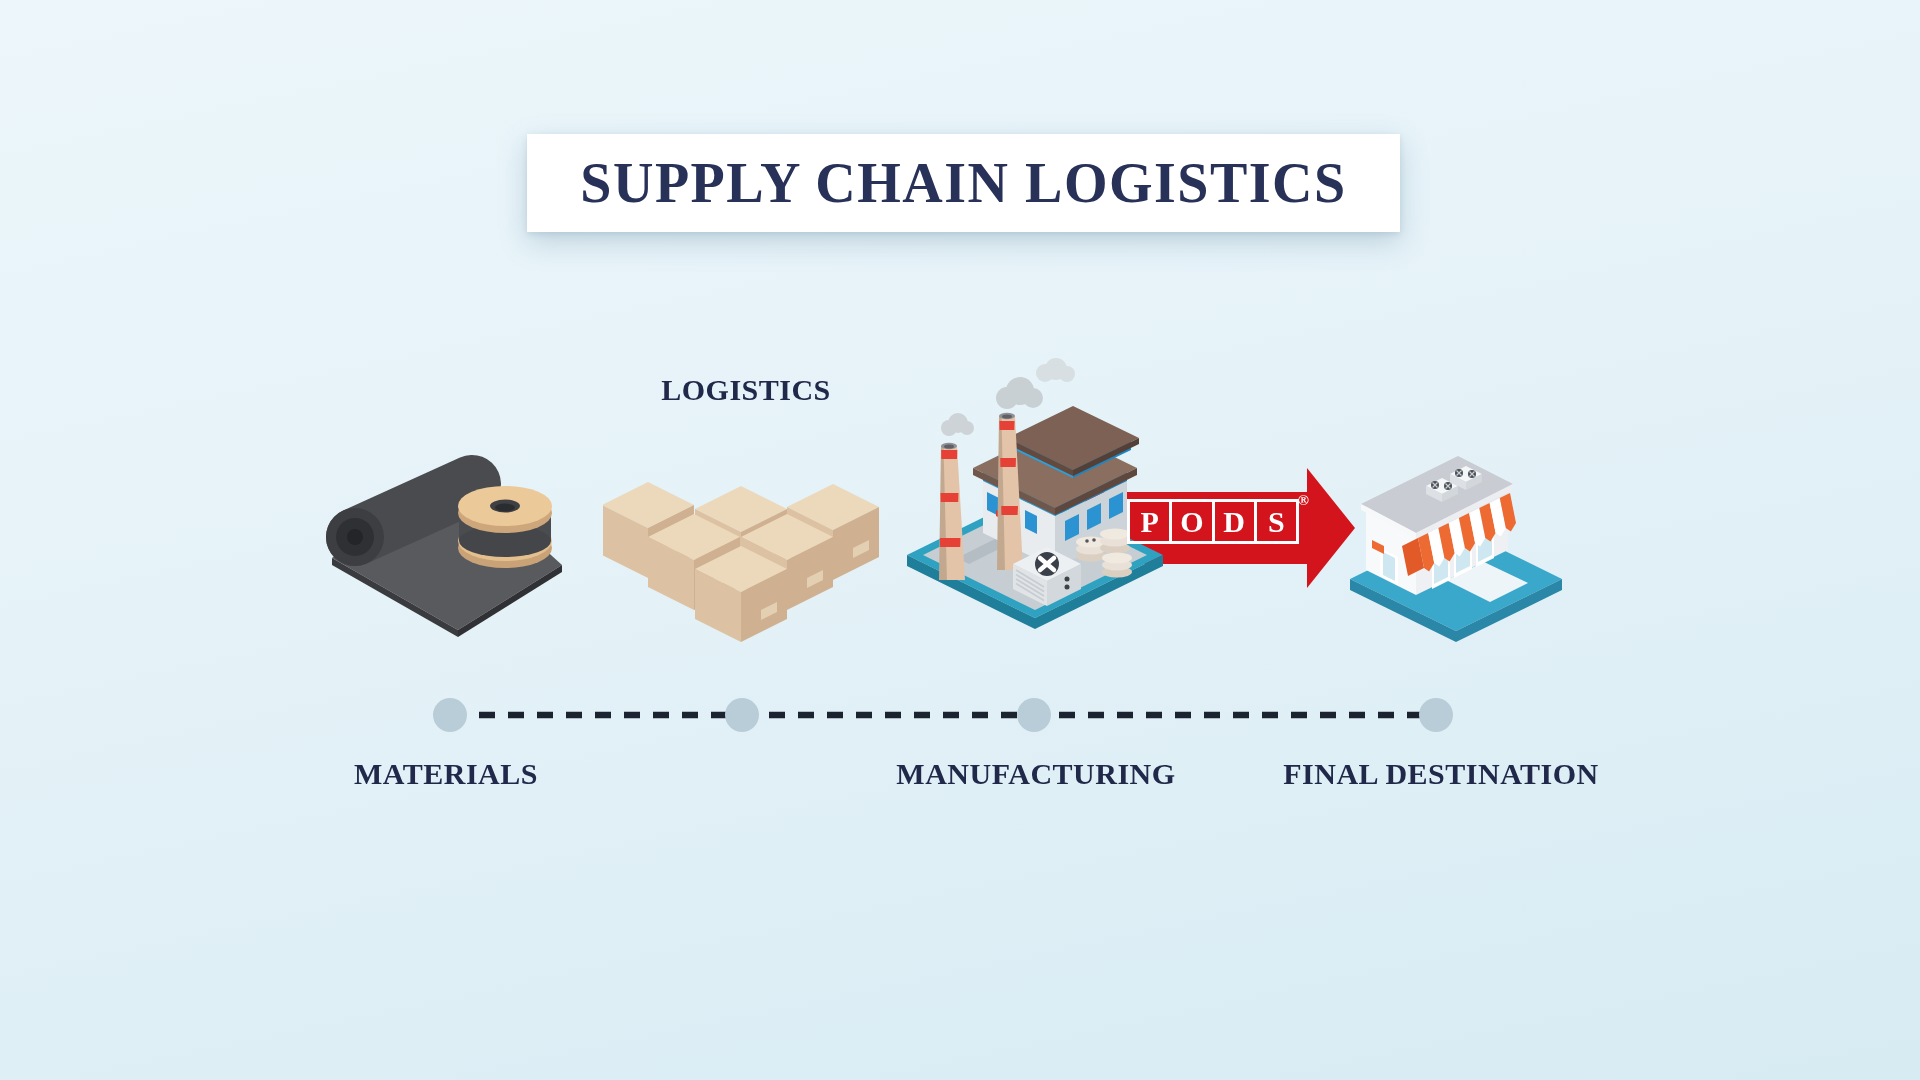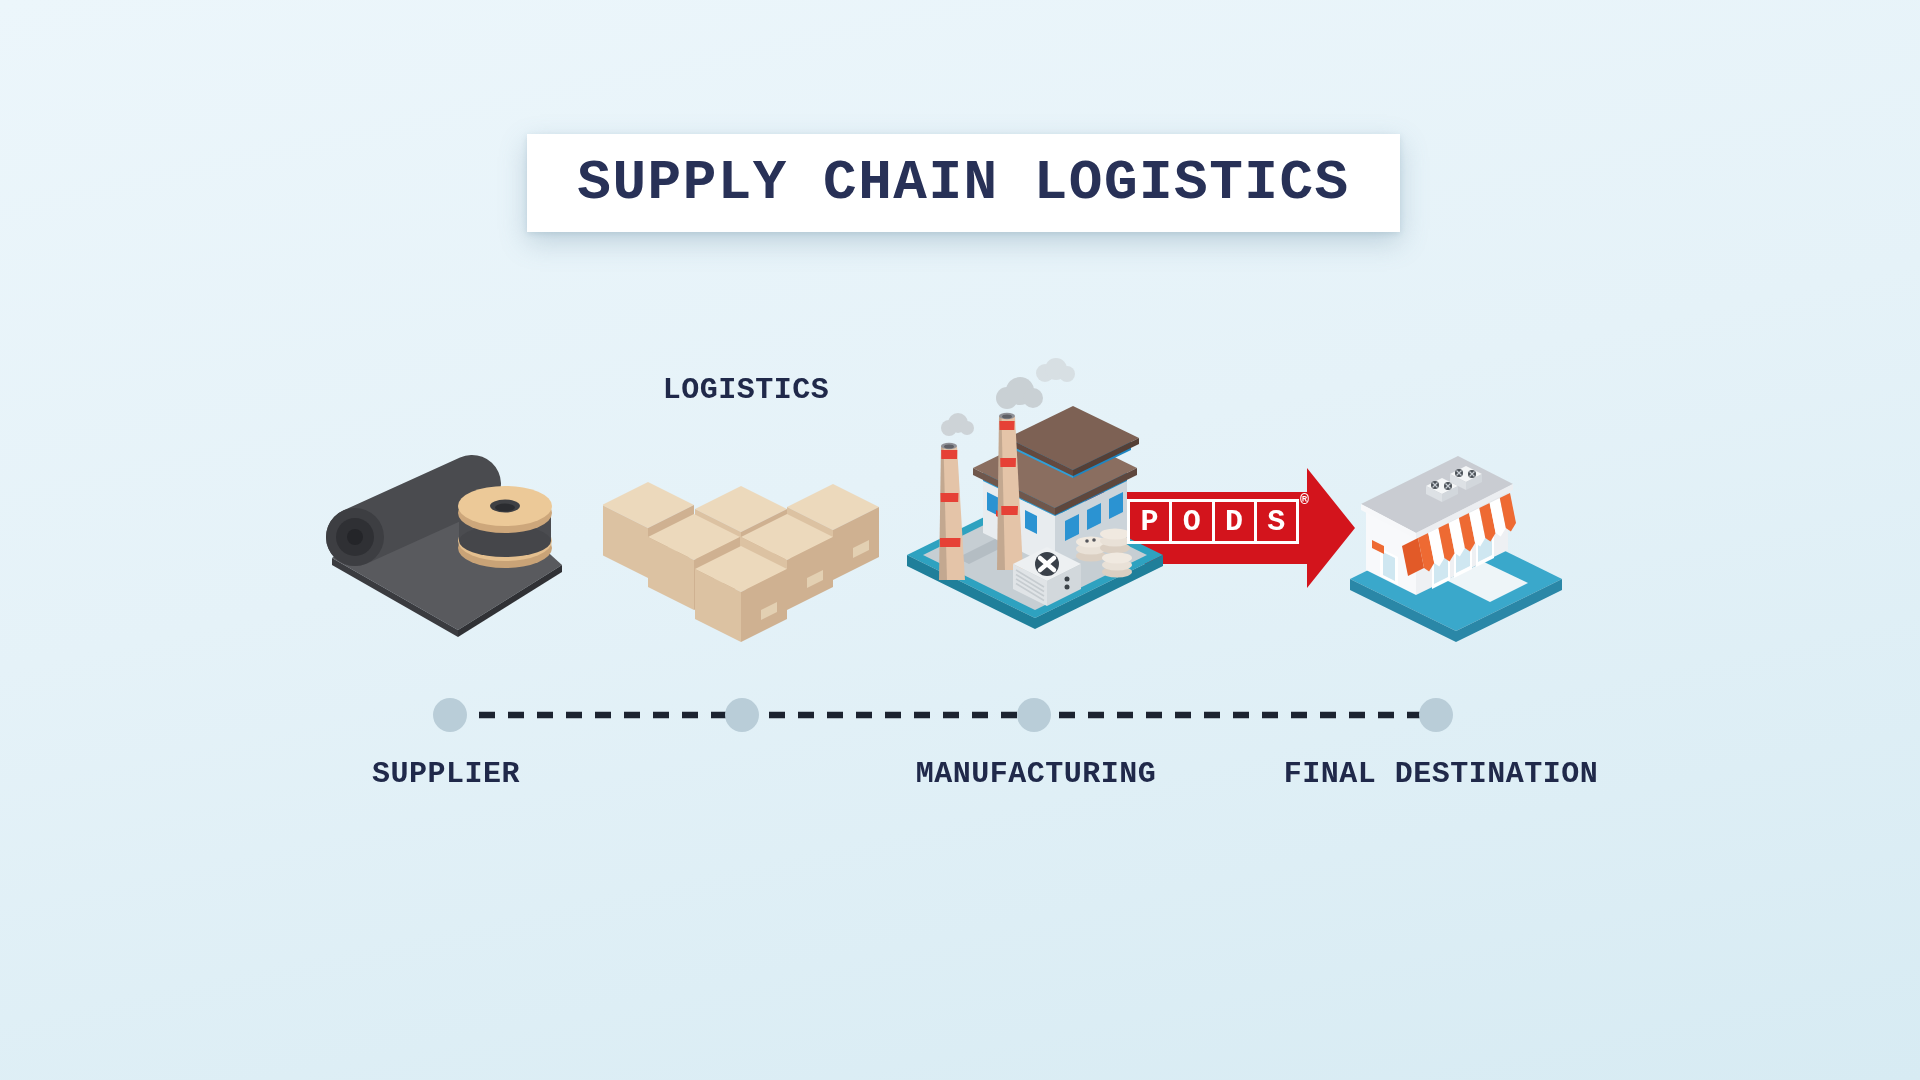--- a/index.html
+++ b/index.html
@@ -1,19 +1,19 @@
 <!DOCTYPE html>
 <html><head>
 <meta charset="utf-8">
 <style>
   html,body{margin:0;padding:0;background:#cfe6f0;}
   .canvas{
     position:relative;width:1920px;height:1080px;overflow:hidden;
     background:linear-gradient(168deg,#ecf6fb 0%,#e5f2f8 45%,#d7ebf3 100%);
-    font-family:Liberation Mono, monospace;
+    font-family:Liberation Serif, serif;
   }
   .banner{
     position:absolute;left:527px;top:134px;width:873px;height:98px;background:#ffffff;
     display:flex;align-items:center;justify-content:center;
     box-shadow:0 10px 26px rgba(96,132,154,0.30), 0 2px 6px rgba(96,132,154,0.18);
   }
   .banner h1{
     margin:0;font-size:56px;font-weight:bold;letter-spacing:1.5px;color:#283157;white-space:nowrap;
   }
   .stage-label{
@@ -235,17 +235,17 @@
   </svg>
 
   <svg class="illus" style="left:428px;top:693px;" width="1030" height="44" viewBox="0 0 1030 44">
     <line x1="22" y1="22" x2="1008" y2="22" stroke="#1c2330" stroke-width="6.5" stroke-dasharray="16 13"></line>
     <circle cx="22" cy="22" r="17" fill="#b9cdd8"></circle>
     <circle cx="314" cy="22" r="17" fill="#b9cdd8"></circle>
     <circle cx="606" cy="22" r="17" fill="#b9cdd8"></circle>
     <circle cx="1008" cy="22" r="17" fill="#b9cdd8"></circle>
   </svg>
 
-  <div class="stage-label" style="left:446px;top:757px;">SUPPLIER</div>
+  <div class="stage-label" style="left:446px;top:757px;">MATERIALS</div>
   <div class="stage-label" style="left:1036px;top:757px;">MANUFACTURING</div>
   <div class="stage-label" style="left:1441px;top:757px;">FINAL DESTINATION</div>
 
 </div>
 
 </body></html>

